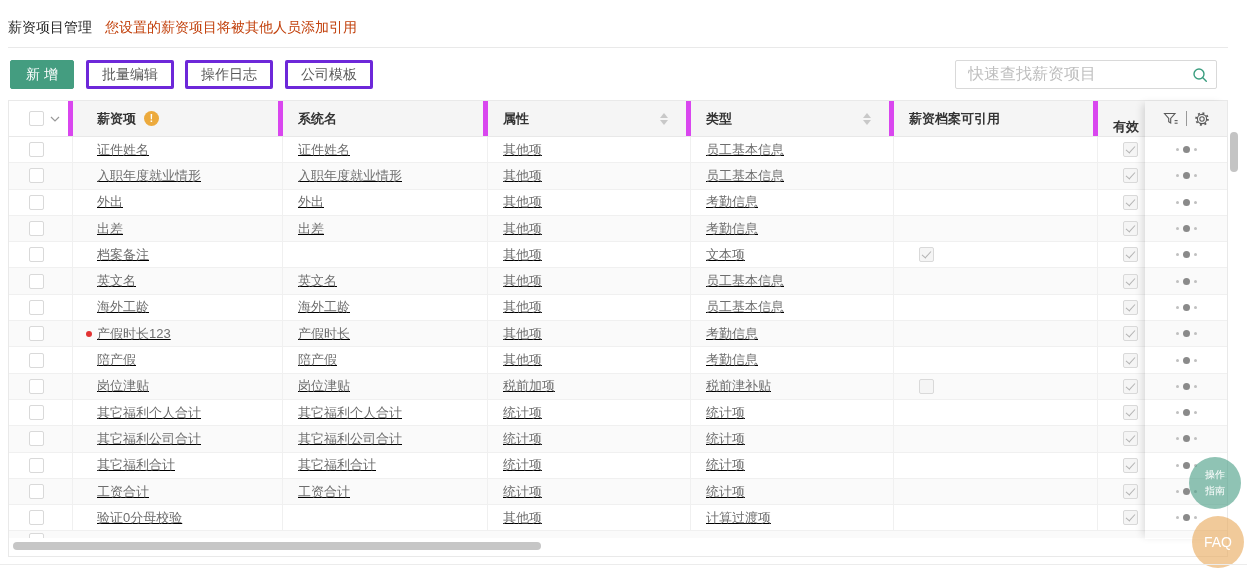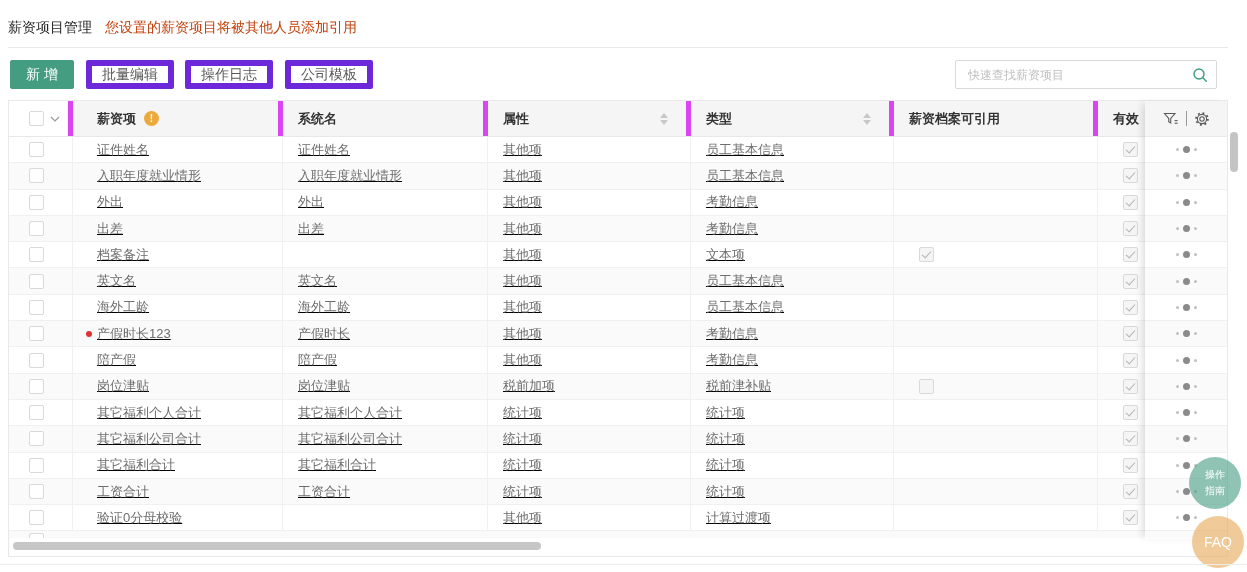--- a/index.html
+++ b/index.html
@@ -10,38 +10,38 @@
   
   .title-row { position:absolute; top:19px; left:8px; display:flex; align-items:baseline; gap:13px; }
   .page-title { font-size:14px; color:#262626; }
   .page-subtitle { font-size:14px; color:#c2410c; }
   .top-divider { position:absolute; top:47px; left:8px; width:1220px; border-top:1px solid #e9e9e9; }
 
   
   .btn { position:absolute; top:60px; height:29px; border-radius:2px; font-size:14px;
     display:flex; align-items:center; justify-content:center; cursor:pointer; }
   .btn-green { left:10px; width:64px; background:#449d80; color:#fff; border:1px solid #449d80; }
-  .btn-plain { background:#fff; border:6px solid #6d28d9; color:#595959; }
+  .btn-plain { background:#fff; border:3px solid #6d28d9; color:#595959; }
   .btn-batch { left:86px; width:88px; }
   .btn-log { left:185px; width:88px; }
   .btn-tpl { left:285px; width:88px; }
   .search-box { position:absolute; top:60px; left:955px; width:262px; height:29px;
     border:1px solid #d9d9d9; border-radius:2px; background:#fff; display:flex; align-items:center; }
-  .search-box input { flex:1; border:none; outline:none; padding:0 8px 0 12px; font-size:12px;
-    color:#000000; background:transparent; font-family:Liberation Sans, sans-serif; }
+  .search-box input { flex:1; border:none; outline:none; padding:0 8px 0 12px; font-size:16px;
+    color:#000000; background:transparent; font-family:Liberation Mono, monospace; }
   .search-box input::placeholder { color:#bfbfbf; }
   .search-icon { width:24px; display:flex; align-items:center; cursor:pointer; }
 
   
   .table { position:absolute; top:100px; left:8px; width:1220px; height:457px;
     border:1px solid #e9e9e9; background:#fff; }
   .thead { display:flex; height:36px; background:#f5f5f5; border-bottom:1px solid #e8e8e8; }
   .th { display:flex; align-items:center; font-size:13px; font-weight:700; color:#333;
     border-right:5px solid #d946ef; }
-  .th:last-child { border-right:none; }
+  .th:last-child { border-right:none;align-items:flex-end; }
   .cell, .th { overflow:hidden; white-space:nowrap; flex:none; }
   .w-check { width:64px; } .w-name { width:210px; } .w-sys { width:205px; }
   .w-attr { width:203px; } .w-type { width:203px; } .w-ref { width:204px; } .w-valid { width:49px; }
   .th.w-check { background:#fff; padding-left:20px; gap:6px; }
   .th.w-name { padding-left:24px; gap:8px; }
   .th.w-sys, .th.w-attr, .th.w-type, .th.w-ref, .th.w-valid { padding-left:15px; }
   .th.w-attr, .th.w-type { justify-content:space-between; padding-right:18px; }
 
   .trow { display:flex; height:26.3px; border-bottom:1px solid #f0f0f0; background:#fff;text-decoration:underline; }
   .trow.alt { background:#fafafa; }

